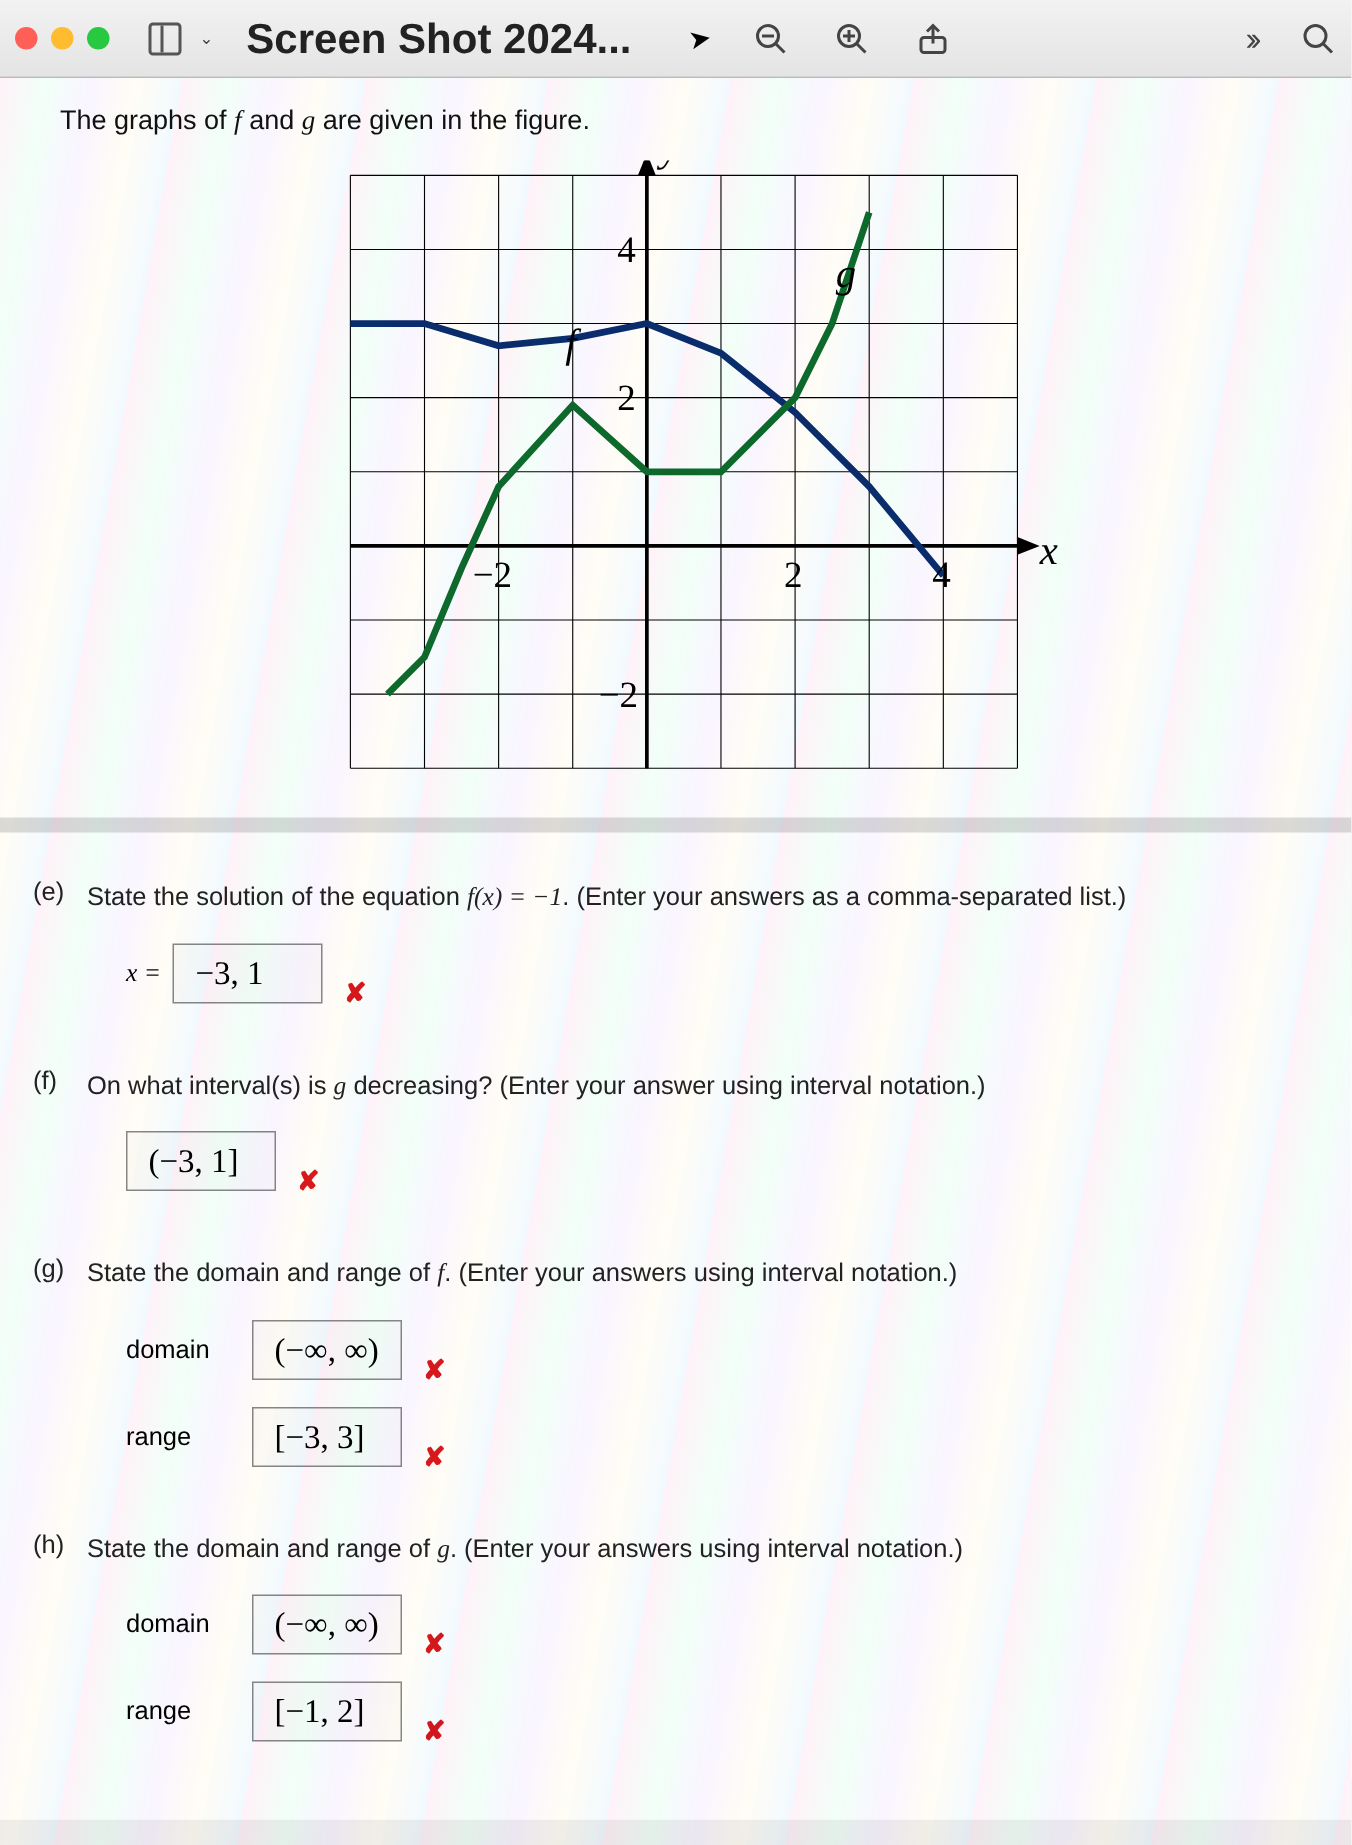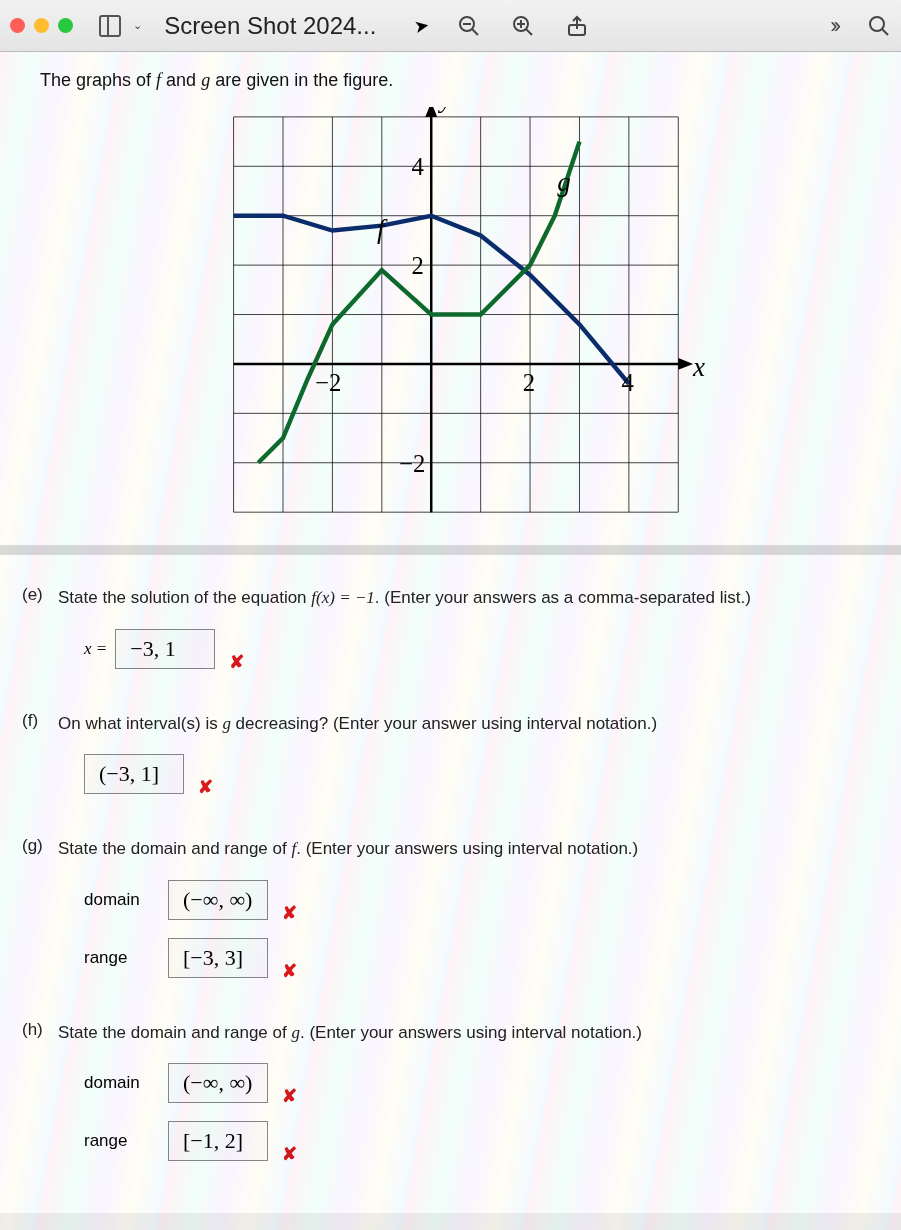--- a/index.html
+++ b/index.html
@@ -20,21 +20,21 @@
     gap: 8px;
   }
   .traffic { display: flex; gap: 9px; margin-right: 18px; }
   .dot { width: 15px; height: 15px; border-radius: 50%; }
   .dot.red { background:#ff5f57; }
   .dot.yellow { background:#febc2e; }
   .dot.green { background:#28c840; }
   .sidebar-icon { width:22px; height:22px; border:2px solid #555; border-radius:3px; position:relative; }
   .sidebar-icon::before { content:""; position:absolute; left:6px; top:0; bottom:0; width:2px; background:#555; }
   .chevron { font-size:11px; color:#444; margin-left:4px; }
-  .title { font-size:24px; font-weight:normal; color:#222; margin-left:14px; }
+  .title { font-size:28px; font-weight:bold; color:#222; margin-left:14px; }
   .cursor { margin-left:30px; font-size:18px; color:#000; transform:rotate(-10deg); }
   .tool-icons { display:flex; align-items:center; gap:30px; margin-left:20px; flex:1; }
   .tool-icons svg { width:24px; height:24px; stroke:#444; fill:none; stroke-width:2; }
   .tool-icons .spacer { flex:1; }
   .chevrons { font-size:22px; color:#444; letter-spacing:-4px; }
   
   .content { background:#fff; }
   .figure-section { padding: 18px 40px 12px 40px; border-bottom: 10px solid #dcdcdc; background:#fff; position:relative; }
   .figure-caption { font-size:18px; color:#111; margin-bottom:10px; }
   .figure-caption i { font-style:italic; font-family: "Times New Roman", serif; }

